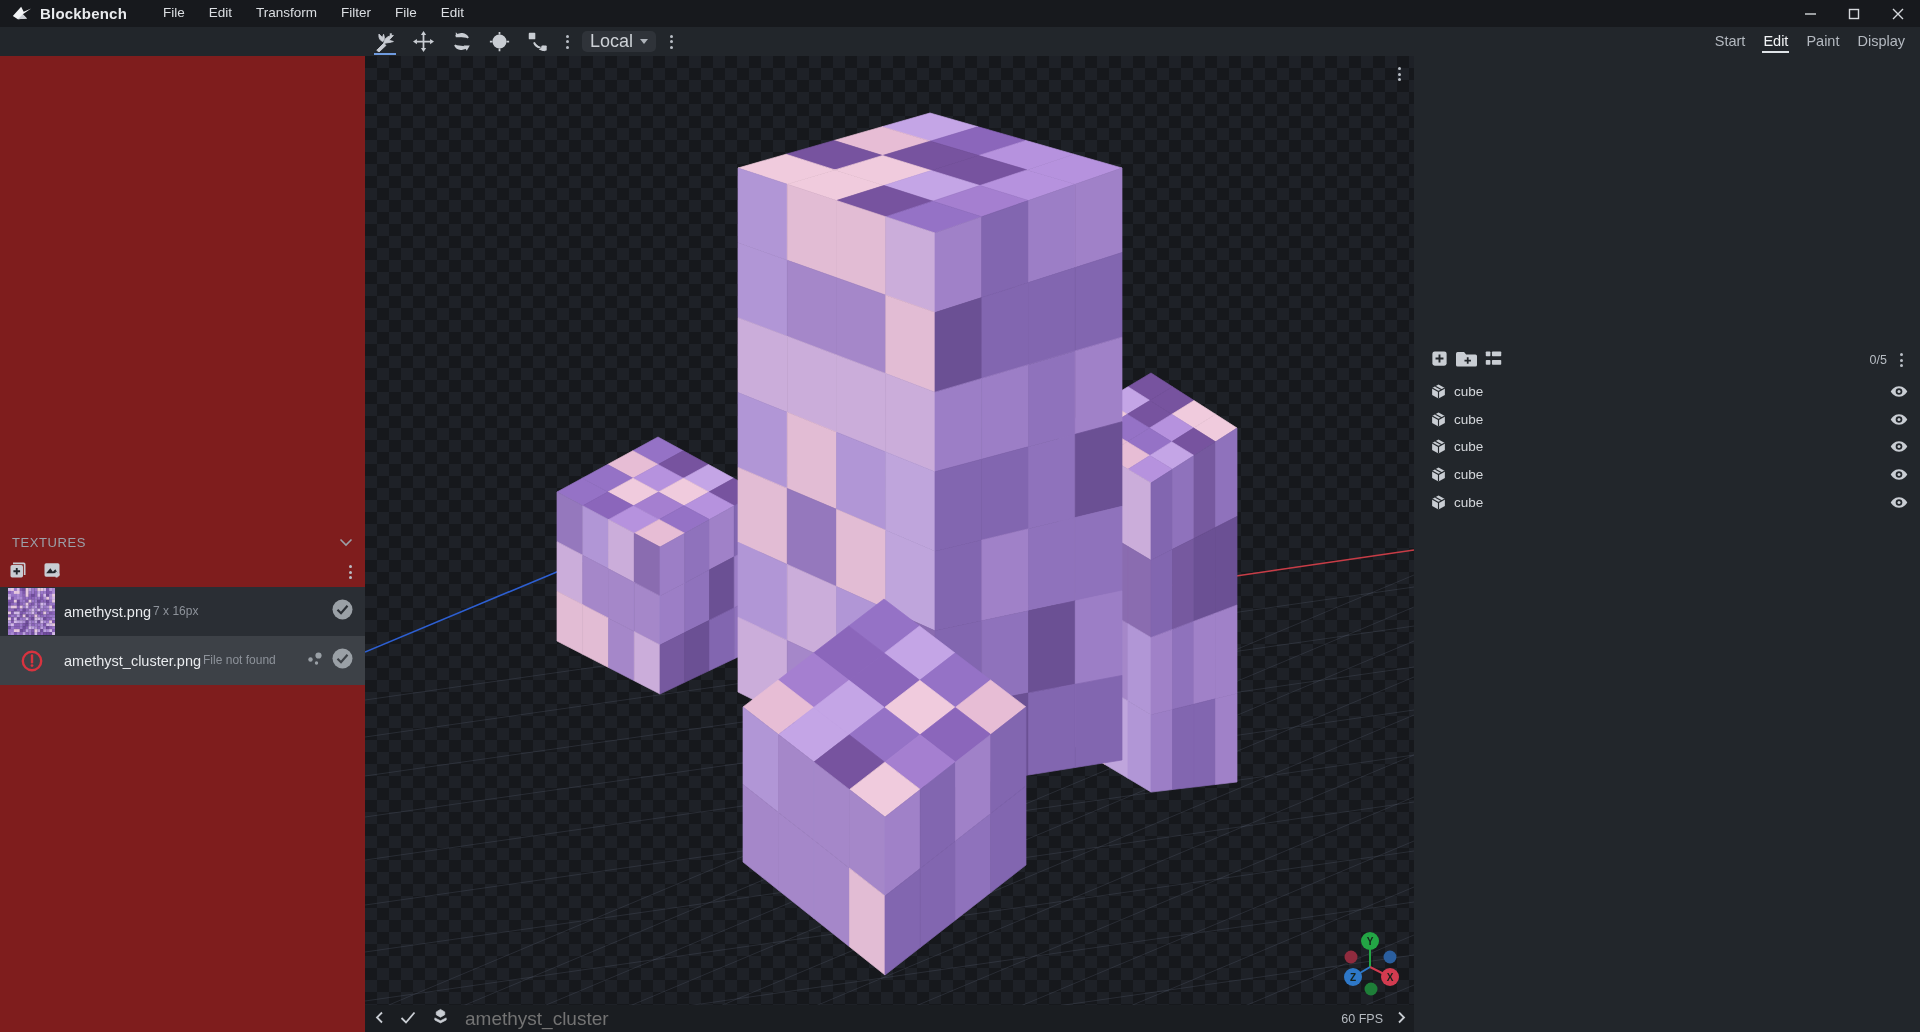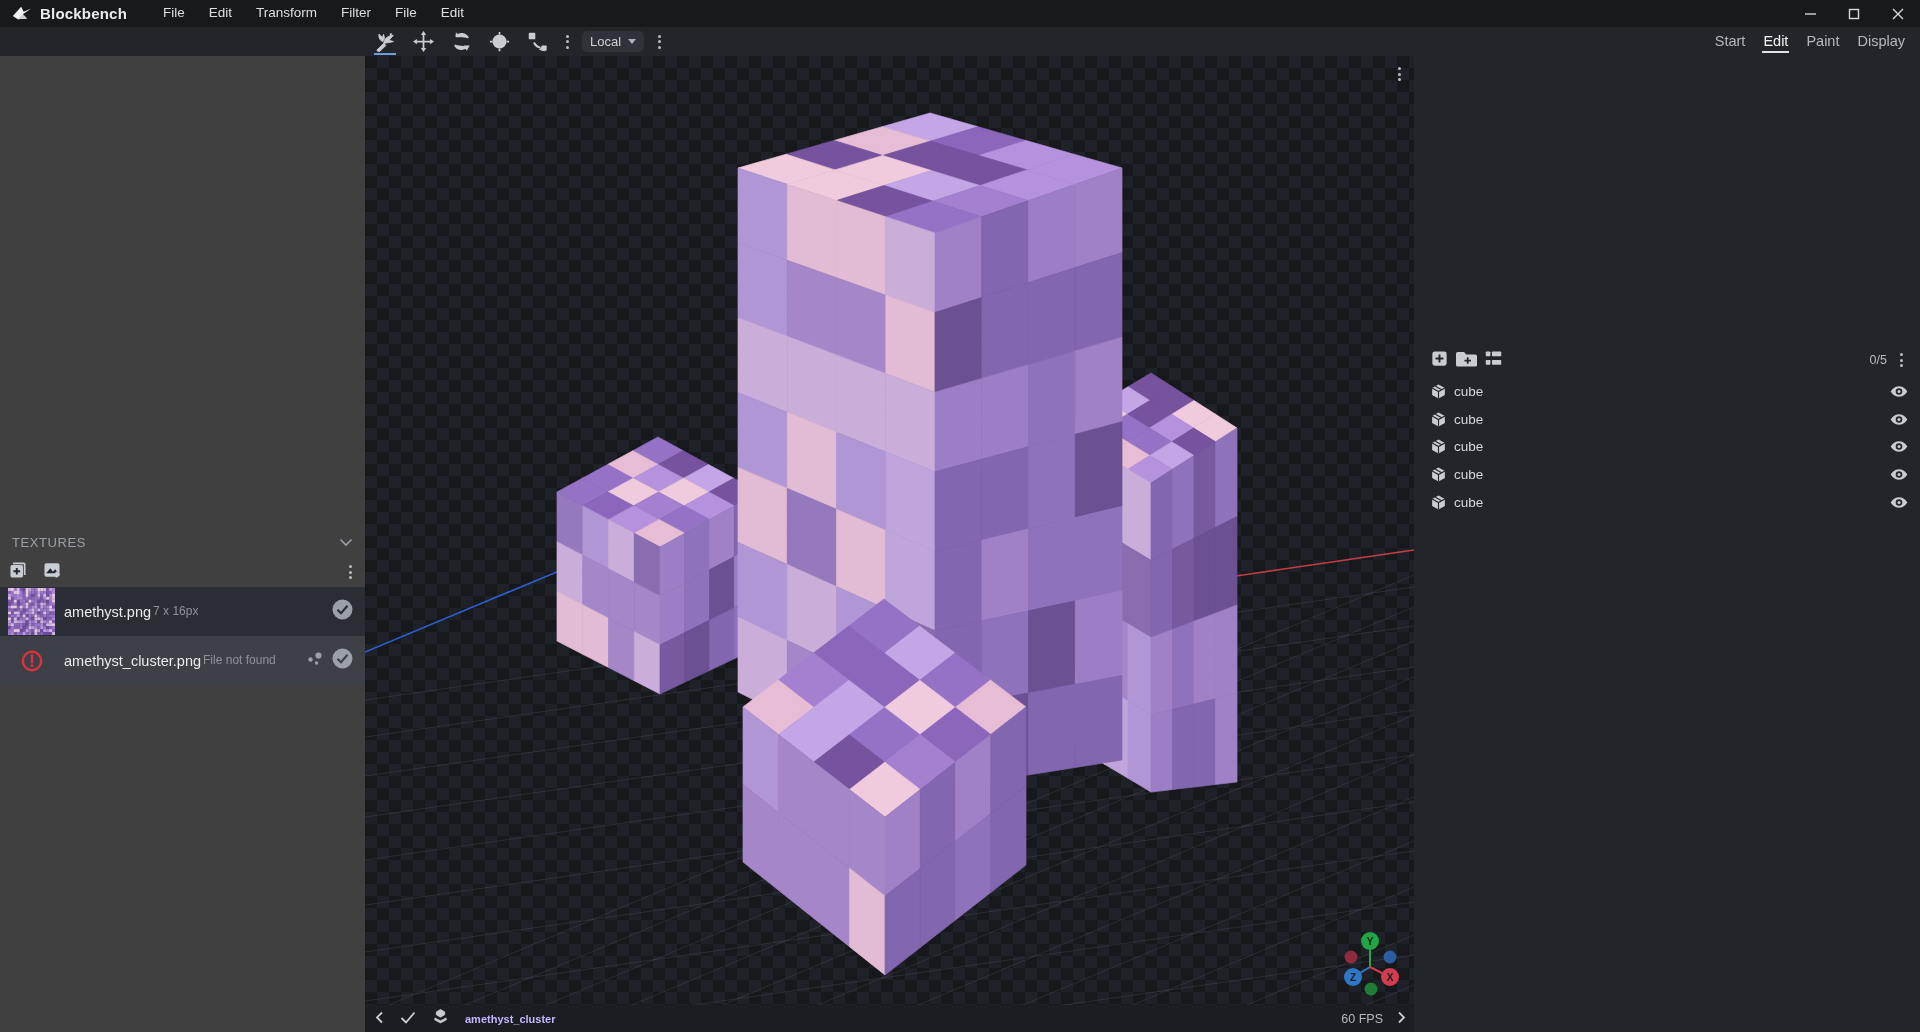--- a/index.html
+++ b/index.html
@@ -19,30 +19,30 @@
 
   
   #topbar{position:absolute;left:0;top:27px;width:1920px;height:29px;background:#22262b;z-index:25;}
   #main-toolbar{position:absolute;left:370px;top:0;height:29px;display:flex;align-items:center;gap:8px;}
   .tool-btn{width:30px;height:27px;display:flex;align-items:center;justify-content:center;position:relative;}
   .tool-btn svg{fill:#c9cdd3;stroke:#c9cdd3;}
   .tool-btn.active::after{content:"";position:absolute;left:4px;right:4px;bottom:0;height:2px;background:#6f9be0;}
   .kebab{width:14px;height:24px;display:flex;flex-direction:column;align-items:center;justify-content:center;gap:2.5px;}
   .kebab i{width:3px;height:3px;border-radius:50%;background:#b9bec5;display:block;}
   #space-dropdown{height:21px;background:#2f3339;border-radius:5px;display:flex;align-items:center;
-    padding:0 8px;color:#cdd1d6;font-size:13px;gap:7px;}
+    padding:0 8px;color:#cdd1d6;font-size:18px;gap:7px;}
   #space-caret{width:0;height:0;border-left:4px solid transparent;border-right:4px solid transparent;
     border-top:5px solid #aeb3ba;}
   #mode-tabs{position:absolute;right:6px;top:0;height:29px;display:flex;align-items:center;}
   .mode-tab{padding:4px 9px 5px;font-size:14.5px;color:#b4b9c0;position:relative;}
   .mode-tab.active{color:#f2f4f6;}
   .mode-tab.active::after{content:"";position:absolute;left:8px;right:8px;bottom:1px;height:2px;background:#dfe3e8;}
 
   
-  #left-panel{position:absolute;left:0;top:56px;width:365px;height:976px;background:#404040;}
+  #left-panel{position:absolute;left:0;top:56px;width:365px;height:976px;background:#7f1d1d;}
   .panel-header{display:flex;align-items:center;color:#9ba0a8;font-size:13px;letter-spacing:.6px;
     padding:0 12px;height:26px;}
   .panel-header .chev{margin-left:auto;}
   .chev svg{stroke:#9ba0a8;}
   #textures-header{position:absolute;left:0;top:473px;width:365px;}
   #textures-toolbar{position:absolute;left:0;top:501px;width:365px;height:30px;display:flex;align-items:center;padding:0 8px;gap:14px;}
   #textures-toolbar svg{fill:#c9cdd3;}
   #textures-toolbar .kebab{margin-left:auto;}
   #texture-list{position:absolute;left:0;top:531px;width:365px;}
   .texture-row{height:49px;display:flex;align-items:center;position:relative;background:#2a2e34;}
@@ -59,21 +59,21 @@
     background-image:conic-gradient(#1e2127 25%, #16181c 0 50%, #1e2127 0 75%, #16181c 0);
     background-size:24px 24px;}
   #scene{position:absolute;left:0;top:0;}
   #viewport-kebab{position:absolute;right:8px;top:6px;}
 
   
   #statusbar{position:absolute;left:365px;top:1005px;width:1049px;height:27px;background:#1a1d21;
     display:flex;align-items:center;color:#cfd3d8;}
   #statusbar .sb-left{display:flex;align-items:center;gap:16px;padding-left:10px;}
   #statusbar .sb-right{margin-left:auto;display:flex;align-items:center;gap:14px;padding-right:8px;}
-  #sb-model-name{font-size:11px;color:#c4b5fd;font-weight:bold;}
+  #sb-model-name{font-size:19px;color:#737373;}
   #sb-fps{font-size:12.5px;color:#b5bac0;}
   #statusbar svg{stroke:#c9cdd3;}
 
   
   #right-panel{position:absolute;left:1414px;top:56px;width:506px;height:976px;background:#22262b;}
   #outliner-header{position:absolute;left:8px;top:260px;width:494px;}
   #outliner-toolbar{position:absolute;left:8px;top:290px;width:494px;height:28px;display:flex;align-items:center;padding:0 8px;gap:7px;}
   #outliner-toolbar svg{fill:#c9cdd3;}
   #outliner-counter{margin-left:auto;font-size:12.5px;color:#b8bdc4;}
   #outliner-list{position:absolute;left:8px;top:322px;width:494px;}

